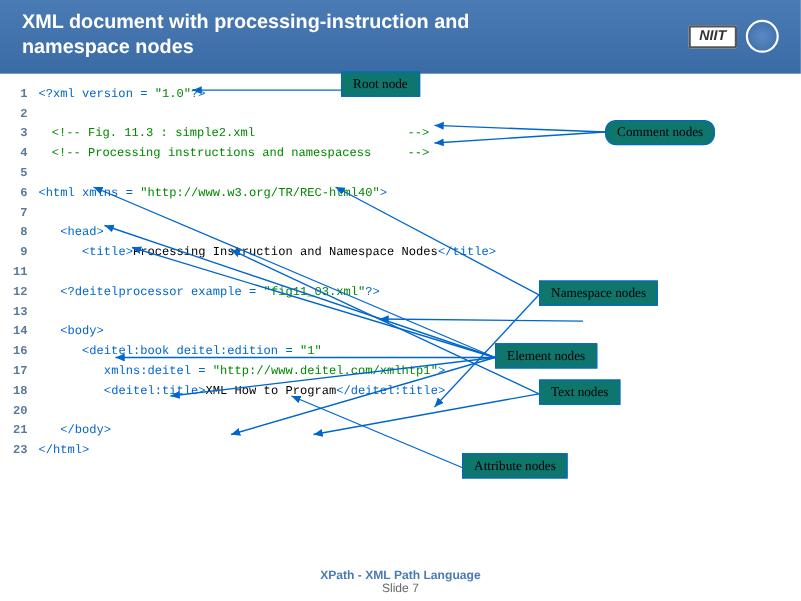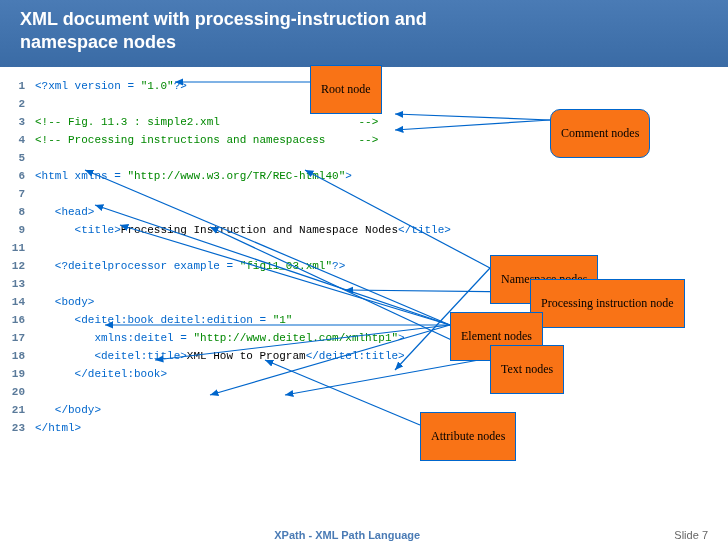--- a/index.html
+++ b/index.html
@@ -8,66 +8,68 @@
 .logo-box { position:absolute; right:20px; top:50%; transform:translateY(-50%); font-size:10px; }
 .logo-inner { background:#fff; padding:3px 8px; border-radius:2px; border:2px solid #555; }
 .logo-text { font-weight:bold; font-style:italic; color:#333; font-size:13px; }
 .logo-circle { width:30px; height:30px; border:2px solid #fff; border-radius:50%; background:radial-gradient(#5a8ac5,#3a6ba5); display:inline-block; margin-left:5px; vertical-align:middle; }
 .content { position:relative; padding:10px 10px 30px; }
 .code-area { font-family:'Courier New',monospace; font-size:11px; line-height:18px; }
 .line { display:flex; white-space:pre; }
 .ln { width:25px; color:#5a7a9a; text-align:right; padding-right:10px; font-weight:bold; flex-shrink:0; }
 .tag { color:#0066cc; }
 .str { color:#008800; }
-.cmt { color:#008800; }
+.cmt { color:#008800;margin-left:12px; }
 .pi { color:#0066cc; }
 .txt { color:#000; }
-.label { position:absolute; background:#f97316; border:1.5px solid #0066cc; padding:16px 10px; font-size:12px; font-family:'Times New Roman',serif; z-index:10; }
-.footer { position:absolute; bottom:5px; width:100%; display:flex; justify-content:space-between; align-items:center; padding:0 20px; font-size:11px; }
+.label { position:absolute; background:#0f766e; border:1.5px solid #0066cc; padding:3px 10px; font-size:12px; font-family:'Times New Roman',serif; z-index:10; }
+.footer { position:absolute; bottom:5px; width:100%; display:flex; justify-content:space-between; align-items:center; padding:0 20px; font-size:11px;flex-direction:column; }
 .footer-left { color:#4a7bb5; font-weight:bold; flex:1; text-align:center; }
 .footer-right { color:#666; }
 svg.arrows { position:absolute; top:0; left:0; width:728px; height:546px; pointer-events:none; z-index:5; }
 .arrow { stroke:#0066cc; stroke-width:1.2; fill:none; marker-end:url(#ah); }
 </style>
 </head>
 <body>
 
 <div class="header">
   <div>XML document with processing-instruction and</div>
   <div>namespace nodes</div>
+  <div class="logo-box">
+    <span class="logo-inner"><span class="logo-text">NIIT</span></span>
+    <span class="logo-circle"></span>
+  </div>
 </div>
 
 <div class="content">
   <div class="code-area" id="code">
       <div class="line"><span class="ln">1</span><span><span class="pi">&lt;?xml version = </span><span class="str">"1.0"</span><span class="pi">?&gt;</span></span></div>
       <div class="line"><span class="ln">2</span><span></span></div>
       <div class="line"><span class="ln">3</span><span><span class="cmt">&lt;!-- Fig. 11.3 : simple2.xml                     --&gt;</span></span></div>
       <div class="line"><span class="ln">4</span><span><span class="cmt">&lt;!-- Processing instructions and namespacess     --&gt;</span></span></div>
       <div class="line"><span class="ln">5</span><span></span></div>
       <div class="line"><span class="ln">6</span><span><span class="tag">&lt;html xmlns = </span><span class="str">"http://www.w3.org/TR/REC-html40"</span><span class="tag">&gt;</span></span></div>
       <div class="line"><span class="ln">7</span><span></span></div>
       <div class="line"><span class="ln">8</span><span><span>   </span><span class="tag">&lt;head&gt;</span></span></div>
       <div class="line"><span class="ln">9</span><span><span>      </span><span class="tag">&lt;title&gt;</span><span class="txt">Processing Instruction and Namespace Nodes</span><span class="tag">&lt;/title&gt;</span></span></div>
       <div class="line"><span class="ln">11</span><span></span></div>
       <div class="line"><span class="ln">12</span><span><span>   </span><span class="pi">&lt;?deitelprocessor example = </span><span class="str">"fig11_03.xml"</span><span class="pi">?&gt;</span></span></div>
       <div class="line"><span class="ln">13</span><span></span></div>
       <div class="line"><span class="ln">14</span><span><span>   </span><span class="tag">&lt;body&gt;</span></span></div>
       <div class="line"><span class="ln">16</span><span><span>      </span><span class="tag">&lt;deitel:book deitel:edition = </span><span class="str">"1"</span></span></div>
       <div class="line"><span class="ln">17</span><span><span>         </span><span class="tag">xmlns:deitel = </span><span class="str">"http://www.deitel.com/xmlhtp1"</span><span class="tag">&gt;</span></span></div>
       <div class="line"><span class="ln">18</span><span><span>         </span><span class="tag">&lt;deitel:title&gt;</span><span class="txt">XML How to Program</span><span class="tag">&lt;/deitel:title&gt;</span></span></div>
-      <div class="line"><span class="ln">19</span><span><span>      </span><span class="tag">&lt;/deitel:book&gt;</span></span></div>
       <div class="line"><span class="ln">20</span><span></span></div>
       <div class="line"><span class="ln">21</span><span><span>   </span><span class="tag">&lt;/body&gt;</span></span></div>
       <div class="line"><span class="ln">23</span><span><span class="tag">&lt;/html&gt;</span></span></div>
     </div>
 
   <div class="label" style="top:-2px;left:310px;">Root node</div>
   <div class="label" style="top:42px;left:550px;border-radius:10px;">Comment nodes</div>
   <div class="label" style="top:188px;left:490px;">Namespace nodes</div>
-  <div class="label" style="top:212px;left:530px;">Processing instruction node</div>
   <div class="label" style="top:245px;left:450px;">Element nodes</div>
   <div class="label" style="top:278px;left:490px;">Text nodes</div>
   <div class="label" style="top:345px;left:420px;">Attribute nodes</div>
 </div>
 
 <svg class="arrows">
   <defs>
       <marker id="ah" markerWidth="8" markerHeight="8" refX="7" refY="3" orient="auto">
         <path d="M0,0 L7,3 L0,6 Z" fill="#0066cc"></path>
       </marker>

